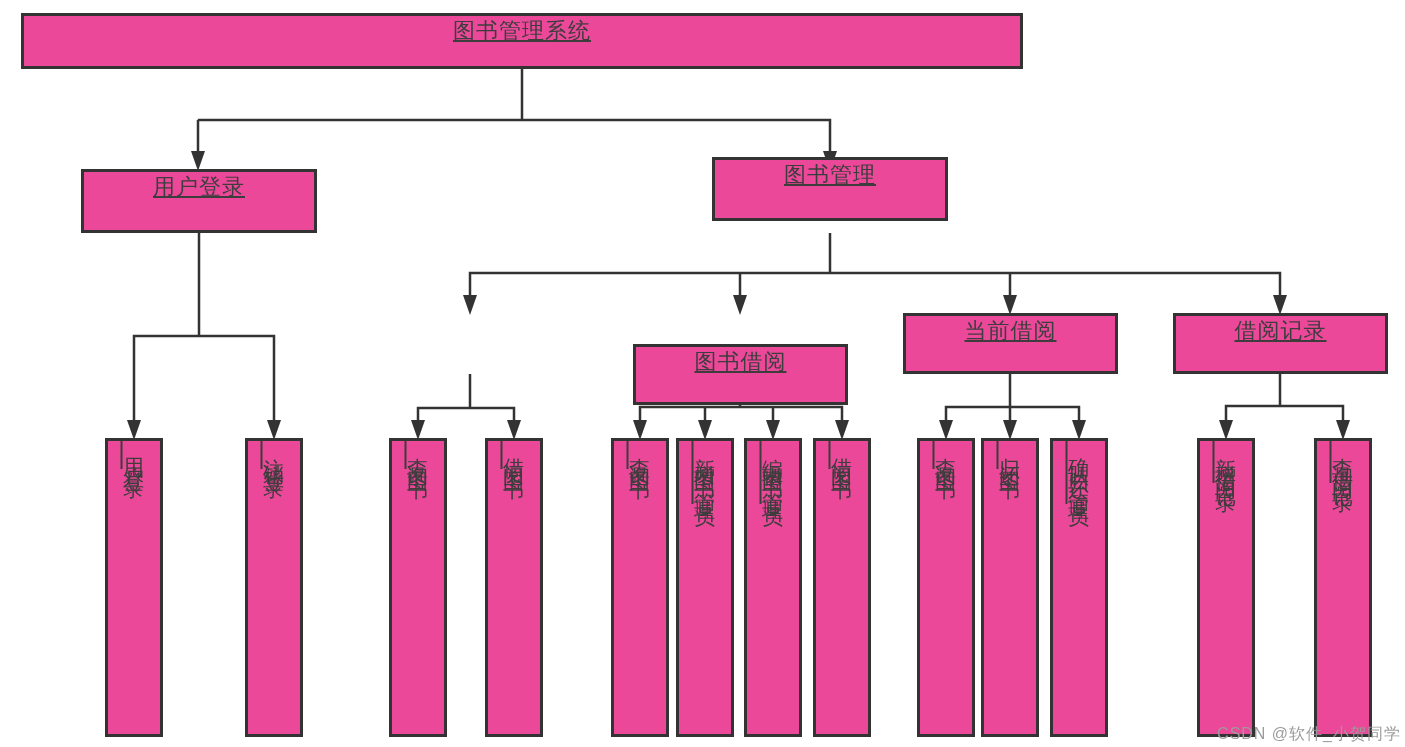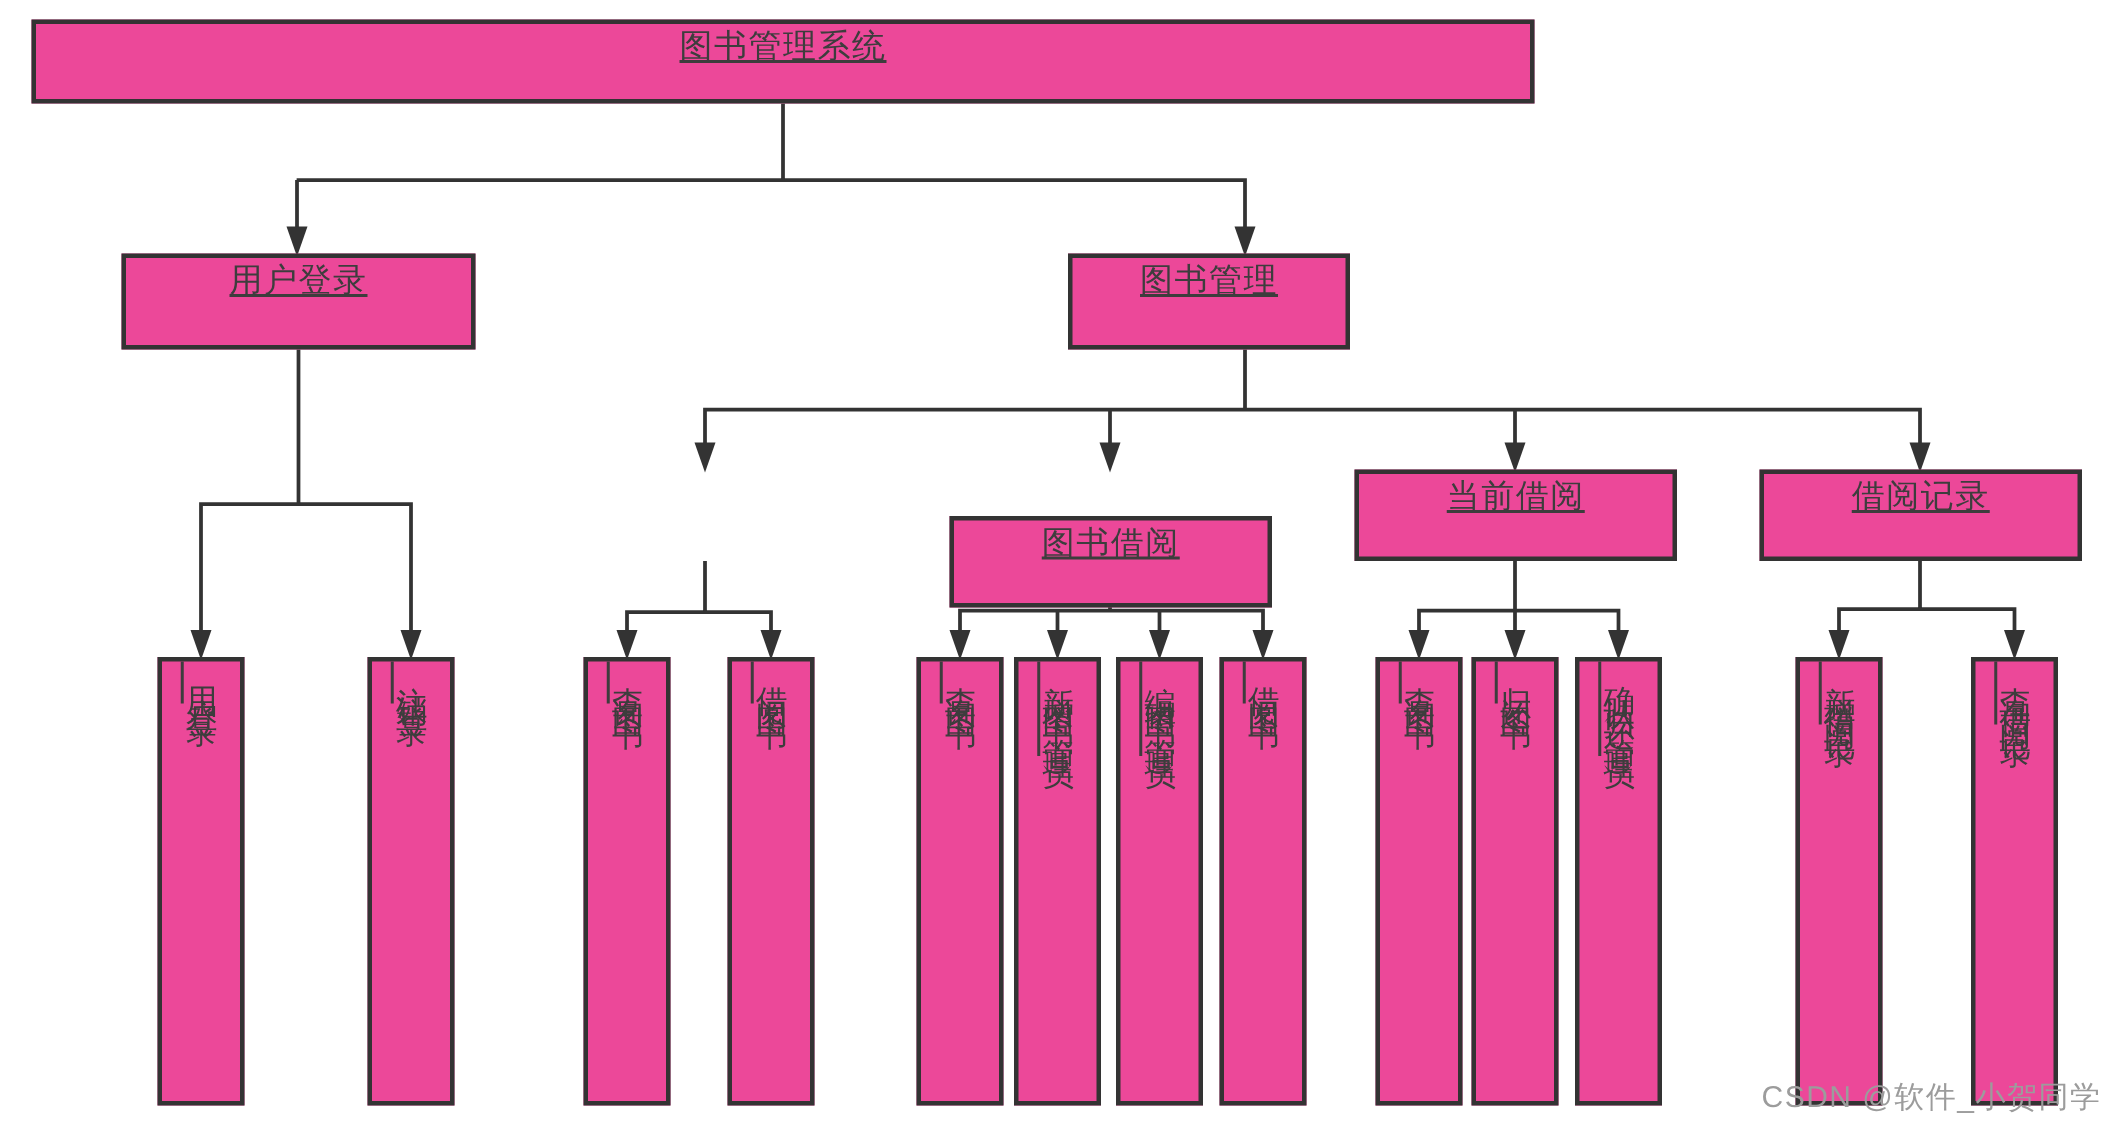--- a/index.html
+++ b/index.html
@@ -28,21 +28,21 @@
     text-decoration: underline;
   }
   .hlabel {
     font-size: 22px;
     letter-spacing: 1px;
     white-space: nowrap;
     color: #3d3d3d;
   }
   .node.root  { left: 21px;  top: 13px;  width: 1002px; height: 56px; }
   .node.l2a   { left: 81px;  top: 169px; width: 236px;  height: 64px; }
-  .node.l2b   { left: 712px; top: 169px; width: 188px;  height: 64px; }
+  .node.l2b   { left: 712px; top: 157px; width: 236px;  height: 64px; }
   .node.l3    { top: 313px;  width: 215px; height: 61px; }
   .node.l3a   { left: 363px; }
   .node.l3b   { left: 633px; margin-top: 31px; }
   .node.l3c   { left: 903px; }
   .node.l3d   { left: 1173px; }
   .node.leaf  { top: 438px;  width: 58px; height: 299px; }
   .vtext {
     writing-mode: vertical-rl;
     font-size: 21px;
     letter-spacing: 7px;
@@ -60,21 +60,21 @@
   .leaf.x8  { left: 813px; }
   .leaf.x9  { left: 917px; }
   .leaf.x10 { left: 981px; }
   .leaf.x11 { left: 1050px; }
   .leaf.x12 { left: 1197px; }
   .leaf.x13 { left: 1314px; }
   #watermark {
     position: absolute;
     right: 4px;
     bottom: 2px;
-    font-size: 20px;
+    font-size: 16px;
     color: #9c9c9c;
     letter-spacing: 1px;
     white-space: nowrap;
   }
 </style>
 </head>
 <body>
 
 <div id="canvas">
 

